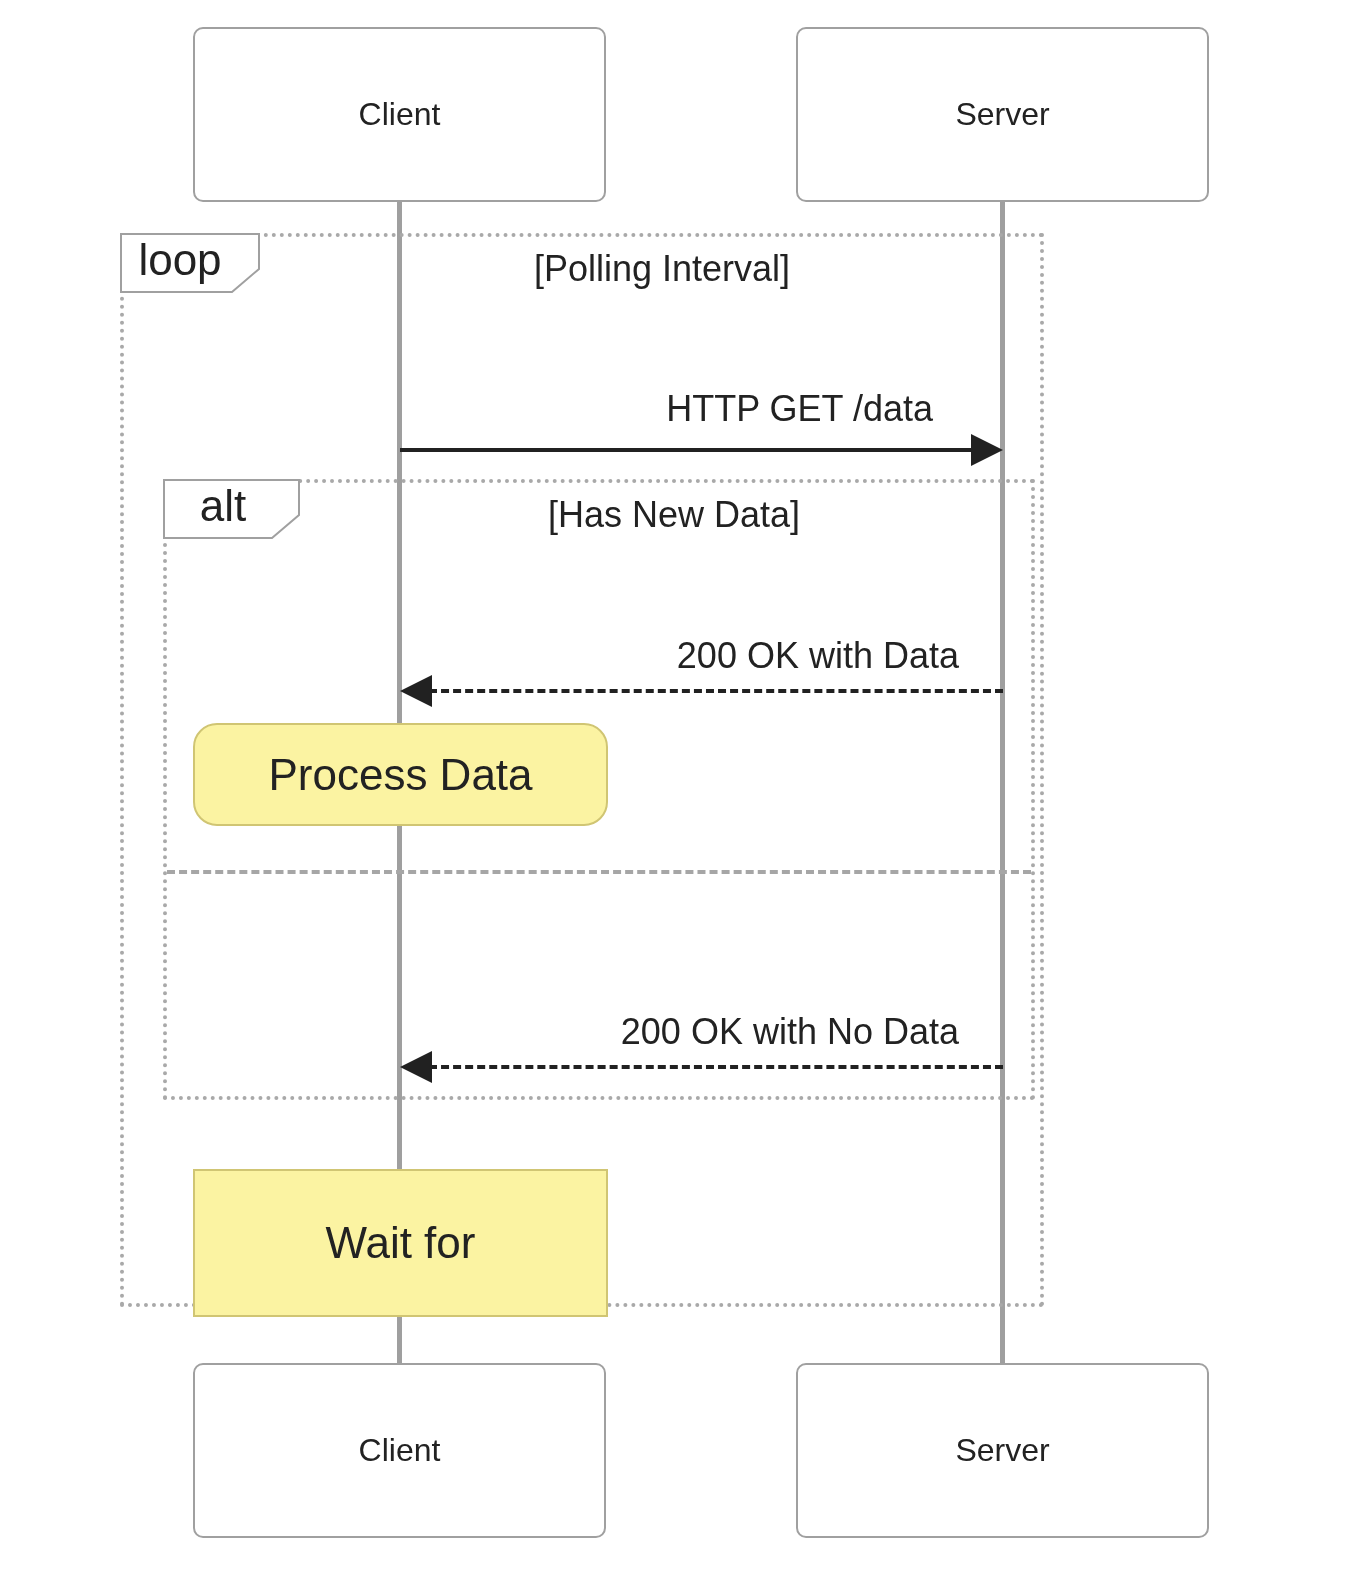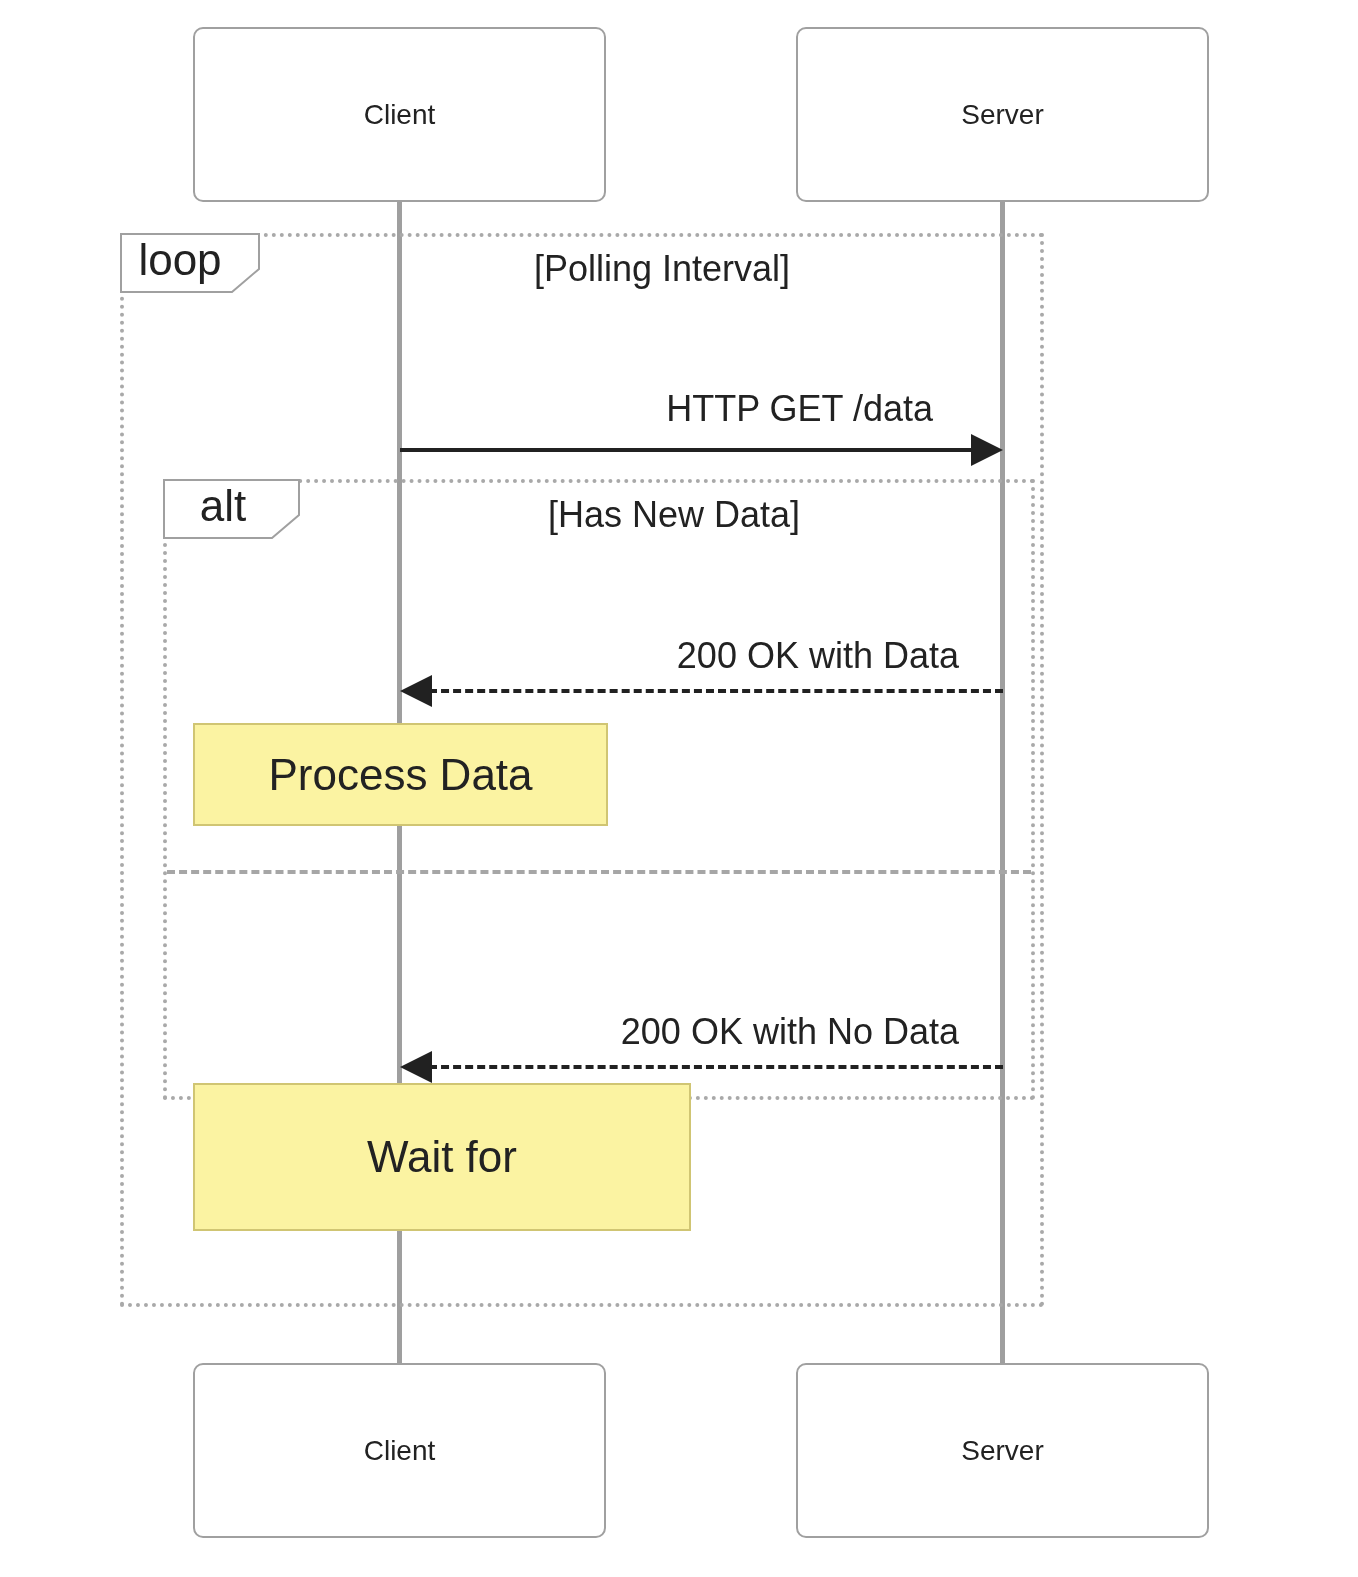--- a/index.html
+++ b/index.html
@@ -30,21 +30,21 @@
   .actor {
     position: absolute;
     width: 413px;
     height: 175px;
     background: #ffffff;
     border: 2px solid #a0a0a0;
     border-radius: 10px;
     display: flex;
     align-items: center;
     justify-content: center;
-    font-size: 28px;
+    font-size: 32px;
     z-index: 3;
     box-sizing: border-box;
   }
   .actor.client-top  { left: 193px; top: 27px; }
   .actor.server-top  { left: 796px; top: 27px; }
   .actor.client-bot  { left: 193px; top: 1363px; }
   .actor.server-bot  { left: 796px; top: 1363px; }
 
   .frame {
     position: absolute;
@@ -139,22 +139,22 @@
     box-sizing: border-box;
     display: flex;
     flex-direction: column;
     align-items: center;
     justify-content: center;
     font-size: 44px;
     line-height: 1.3;
     text-align: center;
     z-index: 4;
   }
-  .note.process { left: 193px; top: 723px; width: 415px; height: 103px; }
-  .note.wait    { left: 193px; top: 1083px; width: 498px; height: 148px; }
+  .note.process { left: 193px; top: 723px; width: 415px; height: 103px; border-radius: 24px; }
+  .note.wait    { left: 193px; top: 1169px; width: 415px; height: 148px; }
 </style>
 </head>
 <body>
 
 <div class="diagram">
 
   <div class="lifeline client"></div>
   <div class="lifeline server"></div>
 
   <div class="actor client-top">

